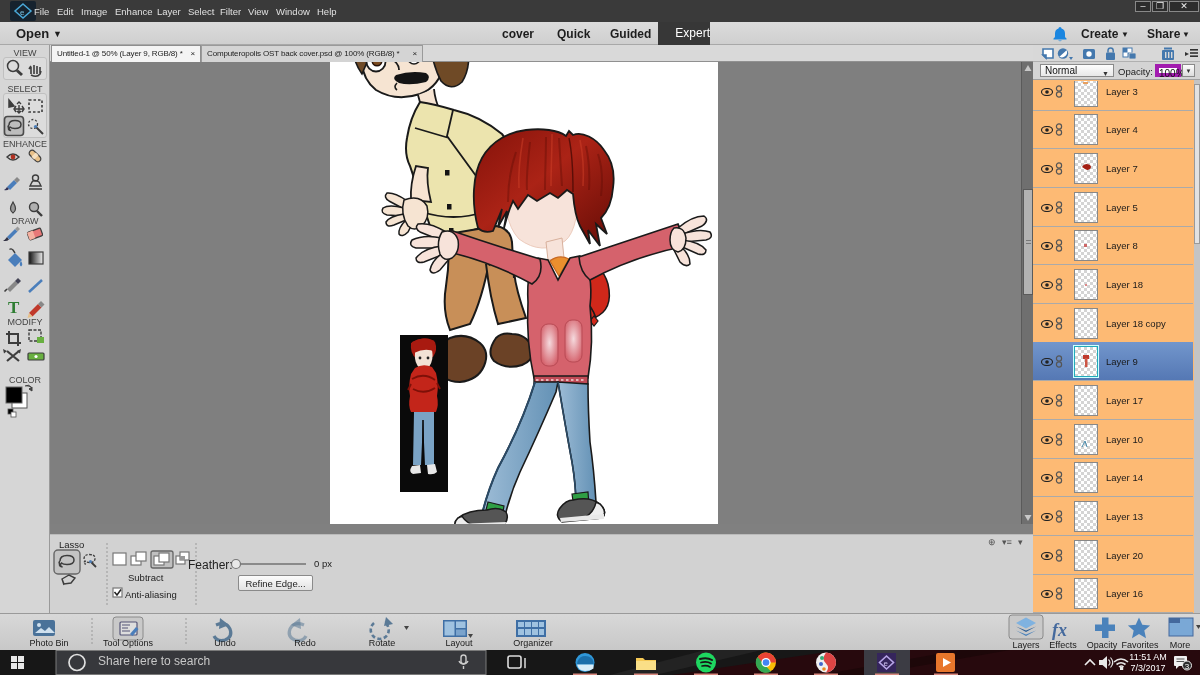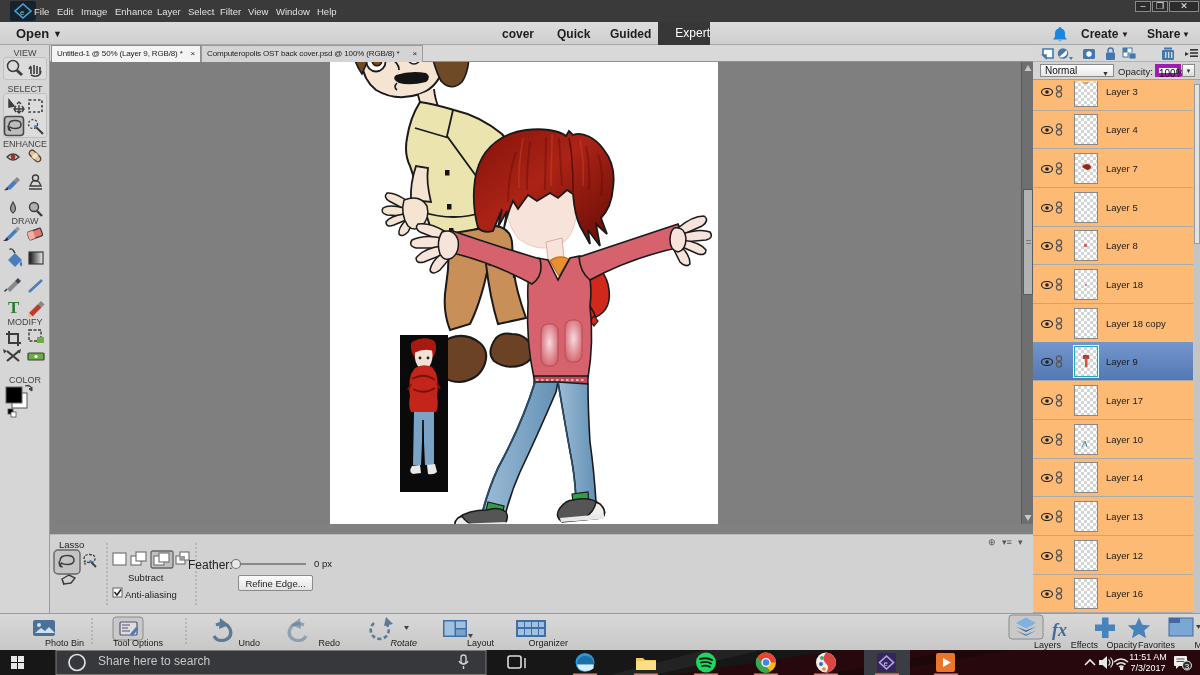--- a/index.html
+++ b/index.html
@@ -48,21 +48,21 @@
 #lhead { position:absolute; left:0; top:0; width:167px; height:17px; background:#d8d8d8; border-bottom:1px solid #b0b0b0; }
 #lblend { position:absolute; left:0; top:17px; width:167px; height:18px; background:#d4d4d4; border-bottom:1px solid #a0a0a0;}
 .lrow { position:absolute; left:0; width:160px; height:39px; border-bottom:1px solid #aaa; }
 .lname { position:absolute; left:73px; top:14px; font-size:9.5px; color:#1a1a1a; }
 .lthumb { position:absolute; left:41px; top:4px; width:24px; height:31px; background:
   conic-gradient(#d4d4d4 25%, #fff 0 50%, #d4d4d4 0 75%, #fff 0) 0 0/ 6px 6px;
   border:1px solid #888; }
 
 
 #bottombar { left:0; top:613px; width:1200px; height:37px; background:linear-gradient(#d8d8d8,#c8c8c8); border-top:1px solid #9a9a9a; }
-.bitem { position:absolute; text-align:right; font-size:9px; color:#1a1a1a; }
+.bitem { position:absolute; text-align:center; font-size:9px; color:#1a1a1a; }
 
 
 #taskbar { left:0; top:650px; width:1200px; height:25px; background:#161616; overflow:hidden; }
 #search { position:absolute; left:56px; top:1px; width:430px; height:23px; background:#2a2a2a; border:1px solid #555; color:#c8c8c8; font-size:12px; line-height:21px; }
 .trtext { position:absolute; color:#fff; font-size:9px; text-align:center; }
 </style>
 </head>
 <body>
 <div id="stage">
 
@@ -636,21 +636,21 @@
 <div class="lrow" style="top:454.5px;">
       <svg width="12" height="8" style="position:absolute;left:8px;top:16px;">
             <ellipse cx="6" cy="4" rx="5.5" ry="3.5" fill="none" stroke="#222" stroke-width="1.1"></ellipse>
             <circle cx="6" cy="4" r="1.8" fill="#222"></circle>
           </svg>
       <svg width="8" height="14" style="position:absolute;left:22px;top:13px;">
             <circle cx="4" cy="3.5" r="2.6" fill="none" stroke="#555" stroke-width="1.2"></circle>
             <circle cx="4" cy="9.5" r="2.6" fill="none" stroke="#555" stroke-width="1.2"></circle>
           </svg>
       <div class="lthumb" style="border:1px solid #888;"></div>
-      <span class="lname">Layer 12</span>
+      <span class="lname">Layer 20</span>
     </div>
 <div class="lrow" style="top:493.2px;">
       <svg width="12" height="8" style="position:absolute;left:8px;top:16px;">
             <ellipse cx="6" cy="4" rx="5.5" ry="3.5" fill="none" stroke="#222" stroke-width="1.1"></ellipse>
             <circle cx="6" cy="4" r="1.8" fill="#222"></circle>
           </svg>
       <svg width="8" height="14" style="position:absolute;left:22px;top:13px;">
             <circle cx="4" cy="3.5" r="2.6" fill="none" stroke="#555" stroke-width="1.2"></circle>
             <circle cx="4" cy="9.5" r="2.6" fill="none" stroke="#555" stroke-width="1.2"></circle>
           </svg>
@@ -721,21 +721,21 @@
       <g>
           <rect x="1169" y="4" width="24" height="18" fill="#7aa8d6" stroke="#44699d"></rect>
           <rect x="1169" y="4" width="11" height="5" fill="#44699d"></rect>
           <path d="M1196 11 l5 0 l-2.5 4 z" fill="#444"></path>
         </g>
     </svg>
     <div class="bitem" style="left:14px;top:24px;width:70px;">Photo Bin</div>
     <div class="bitem" style="left:93px;top:24px;width:70px;">Tool Options</div>
     <div class="bitem" style="left:190px;top:24px;width:70px;">Undo</div>
     <div class="bitem" style="left:270px;top:24px;width:70px;">Redo</div>
-    <div class="bitem" style="left:347px;top:24px;width:70px;font-style:italic;">Rotate</div>
+    <div class="bitem" style="left:347px;top:24px;width:70px;">Rotate</div>
     <div class="bitem" style="left:424px;top:24px;width:70px;">Layout</div>
     <div class="bitem" style="left:498px;top:24px;width:70px;">Organizer</div>
     <div class="bitem" style="left:991px;top:26px;width:70px;">Layers</div>
     <div class="bitem" style="left:1028px;top:26px;width:70px;">Effects</div>
     <div class="bitem" style="left:1067px;top:26px;width:70px;">Opacity</div>
     <div class="bitem" style="left:1105px;top:26px;width:70px;">Favorites</div>
     <div class="bitem" style="left:1145px;top:26px;width:70px;">More</div>
   </div>
 
   <div class="abs" id="taskbar">

